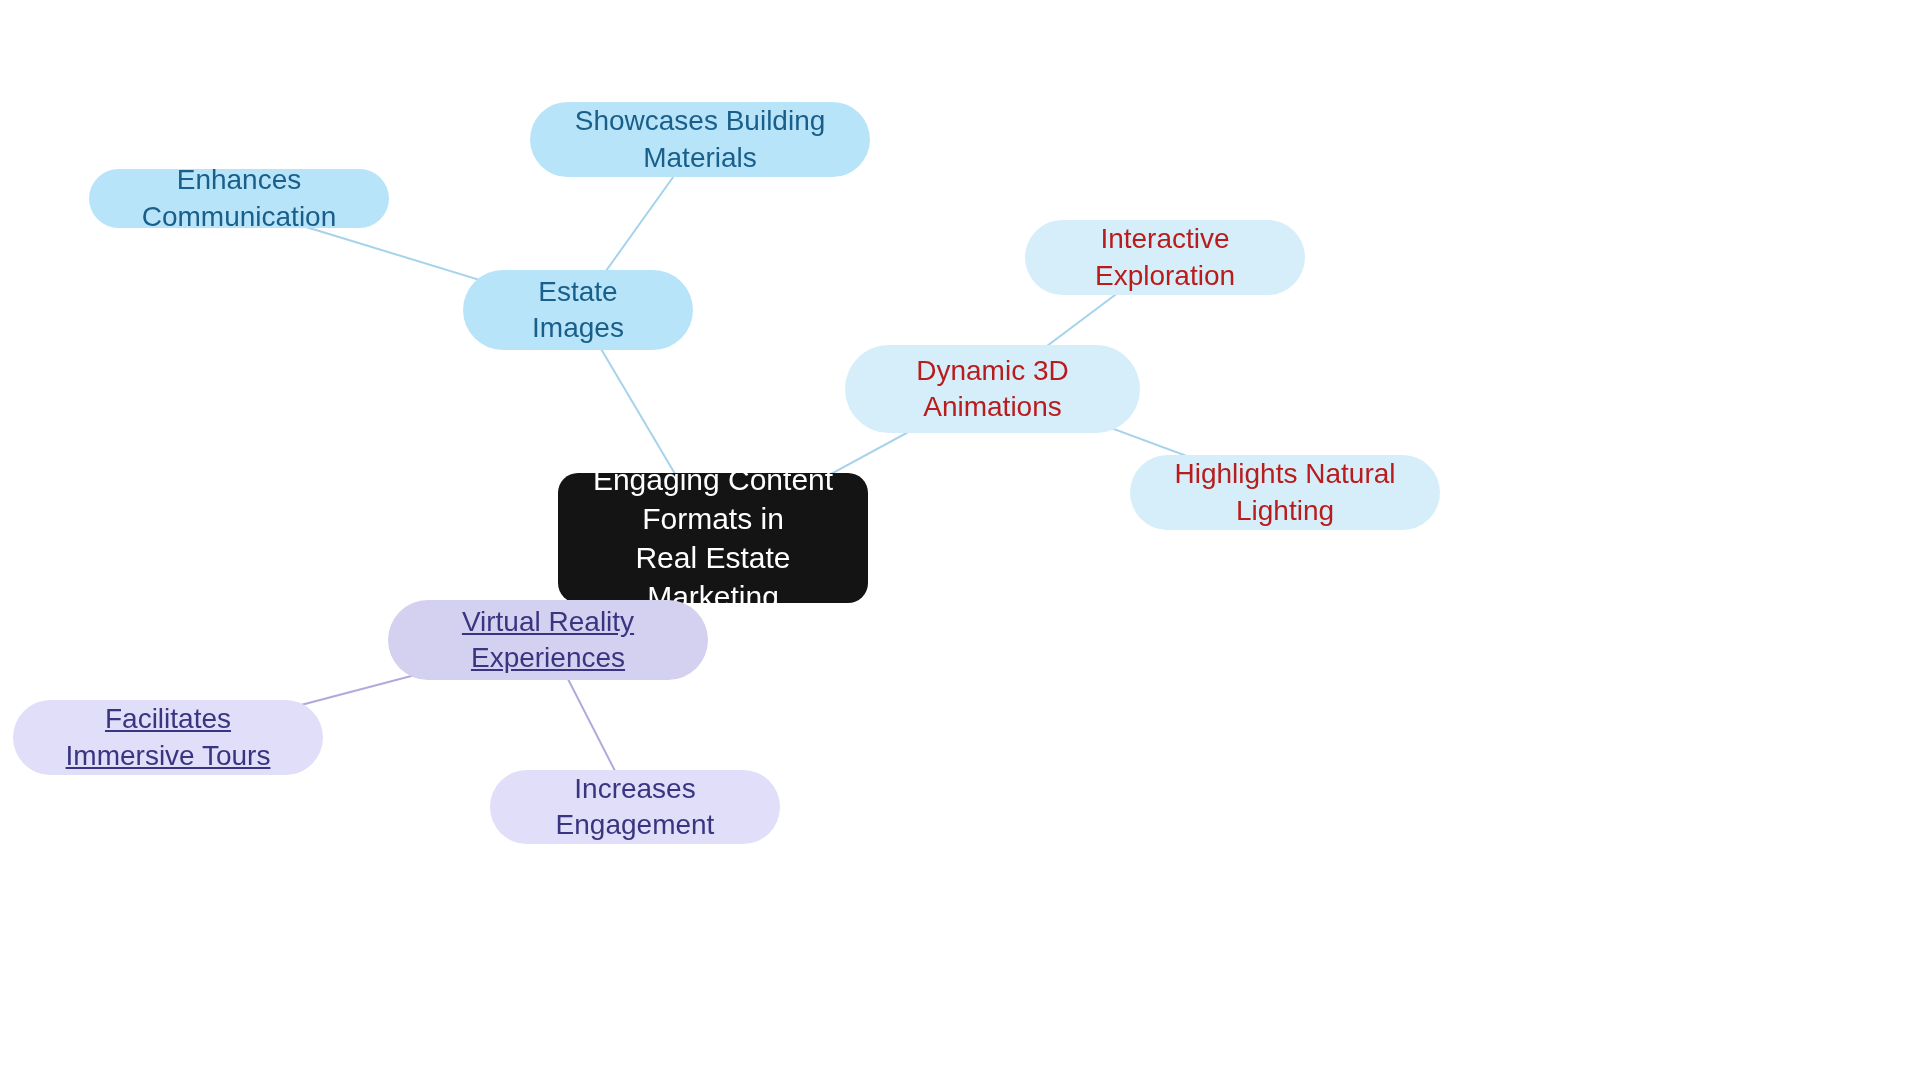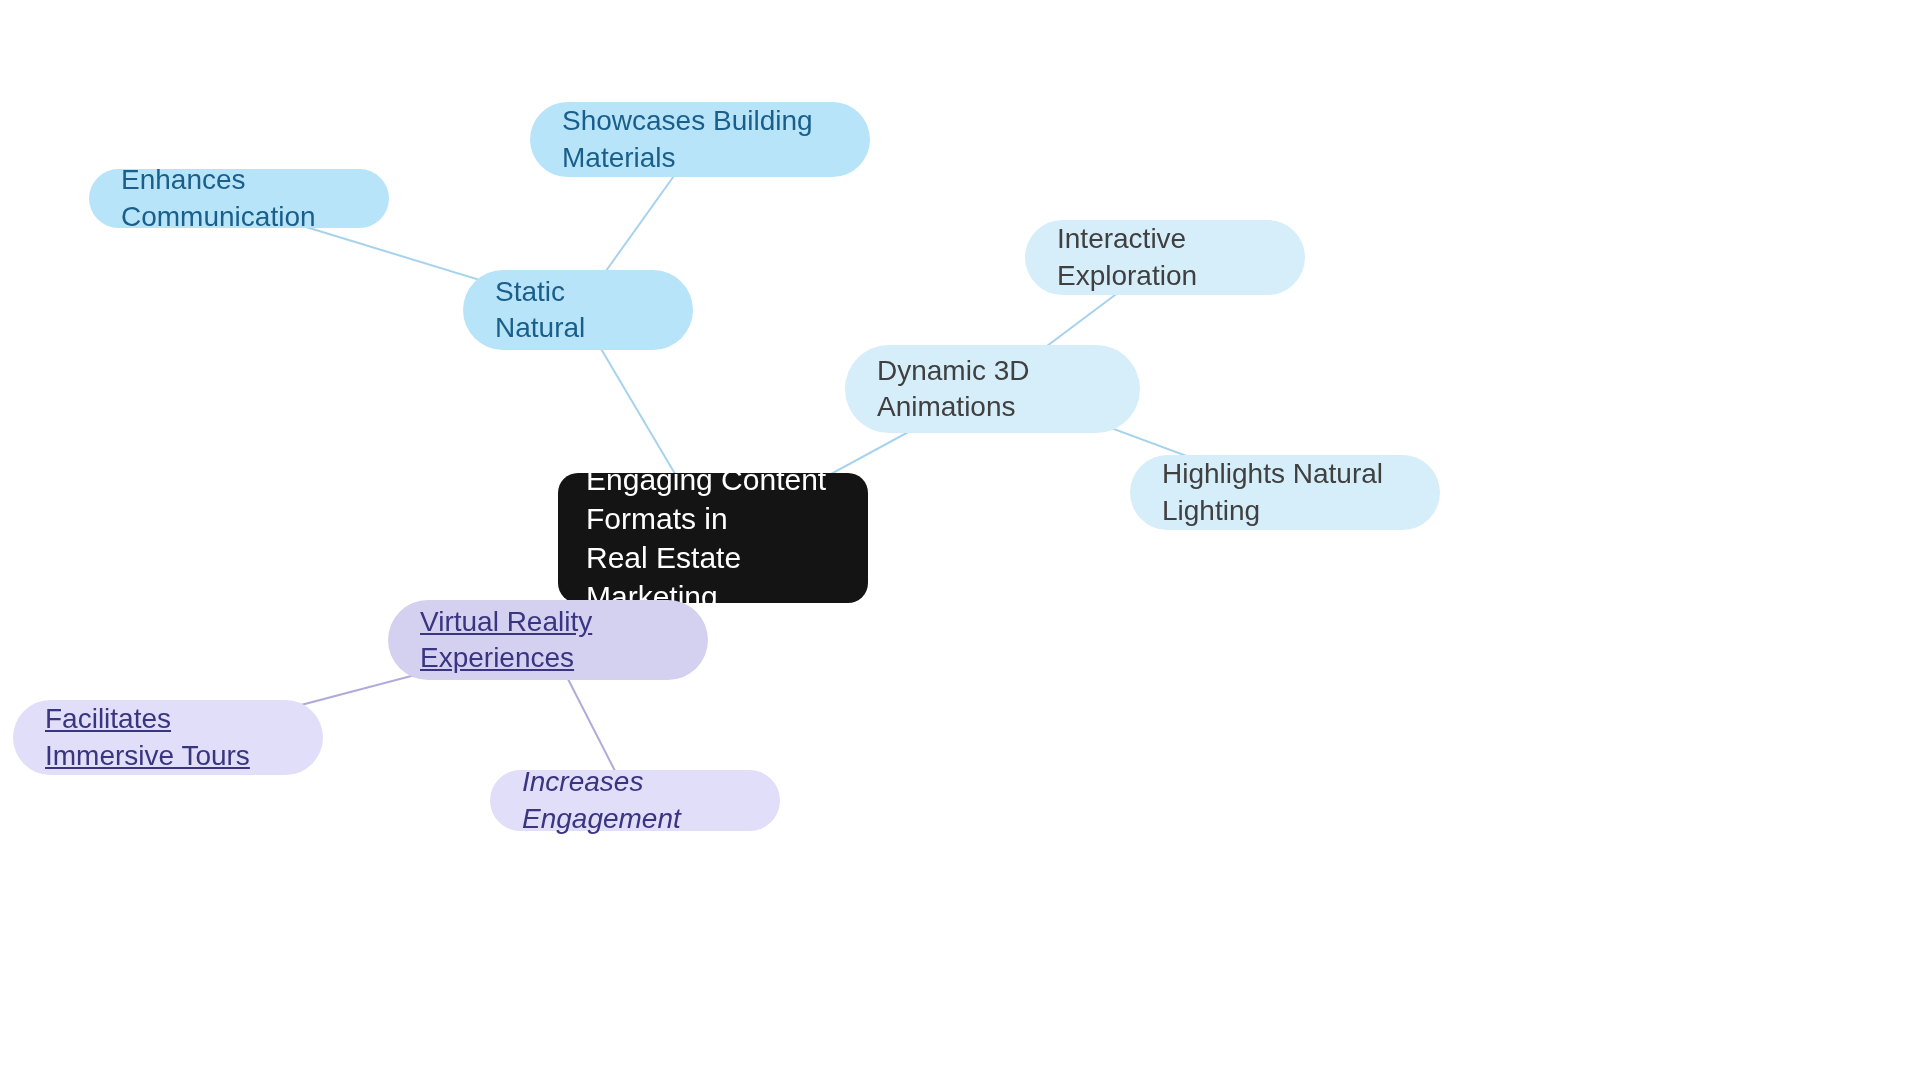--- a/index.html
+++ b/index.html
@@ -17,21 +17,21 @@
       width: 1920px;
       height: 1083px;
       pointer-events: none;
     }
     .node {
       position: absolute;
       border-radius: 50px;
       display: flex;
       align-items: center;
       justify-content: center;
-      text-align: left;
+      text-align: center;
       font-size: 28px;
       line-height: 1.3;
       padding: 18px 32px;
       cursor: default;
     }
     .node-center {
       background: #141414;
       color: #ffffff;
       font-size: 30px;
       font-weight: 500;
@@ -40,21 +40,21 @@
       height: 130px;
       padding: 16px 28px;
     }
     .node-blue {
       background: #b8e4f9;
       color: #1a5f8a;
       font-weight: 400;
     }
     .node-blue-light {
       background: #d6eef9;
-      color: #404040;
+      color: #b91c1c;
       font-weight: 400;
     }
     .node-purple {
       background: #d4d0f0;
       color: #3a3580;
       font-weight: 400;
       text-decoration: underline;
     }
     .node-purple-light {
       background: #e0def8;
@@ -76,21 +76,21 @@
     <line x1="548" y1="640" x2="168" y2="740" stroke="#9b96d4" stroke-width="2" opacity="0.8"></line>
     <line x1="548" y1="640" x2="635" y2="810" stroke="#9b96d4" stroke-width="2" opacity="0.8"></line>
   </svg>
 
 <div class="node node-center" style="left: 558px; top: 473px; width: 310px; height: 130px;">
   <span style="white-space: pre-line;">Engaging Content Formats in
 Real Estate Marketing</span>
 </div>
 
 <div class="node node-blue" style="left: 463px; top: 270px; width: 230px; height: 80px;">
-  <span>Static Natural</span>
+  <span>Estate Images</span>
 </div>
 
 <div class="node node-blue" style="left: 530px; top: 102px; width: 340px; height: 75px;">
   <span>Showcases Building Materials</span>
 </div>
 
 <div class="node node-blue" style="left: 89px; top: 169px; width: 300px; height: 59px;">
   <span>Enhances Communication</span>
 </div>
 
@@ -107,15 +107,15 @@
 </div>
 
 <div class="node node-purple" style="left: 388px; top: 600px; width: 320px; height: 80px;">
   <span>Virtual Reality Experiences</span>
 </div>
 
 <div class="node node-purple-light" style="left: 13px; top: 700px; width: 310px; height: 75px; text-decoration: underline;">
   <span>Facilitates Immersive Tours</span>
 </div>
 
-<div class="node node-purple-light" style="left: 490px; top: 770px; width: 290px; height: 61px; font-style: italic;">
+<div class="node node-purple-light" style="left: 490px; top: 770px; width: 290px; height: 74px;">
   <span>Increases Engagement</span>
 </div>
 
 </body></html>

